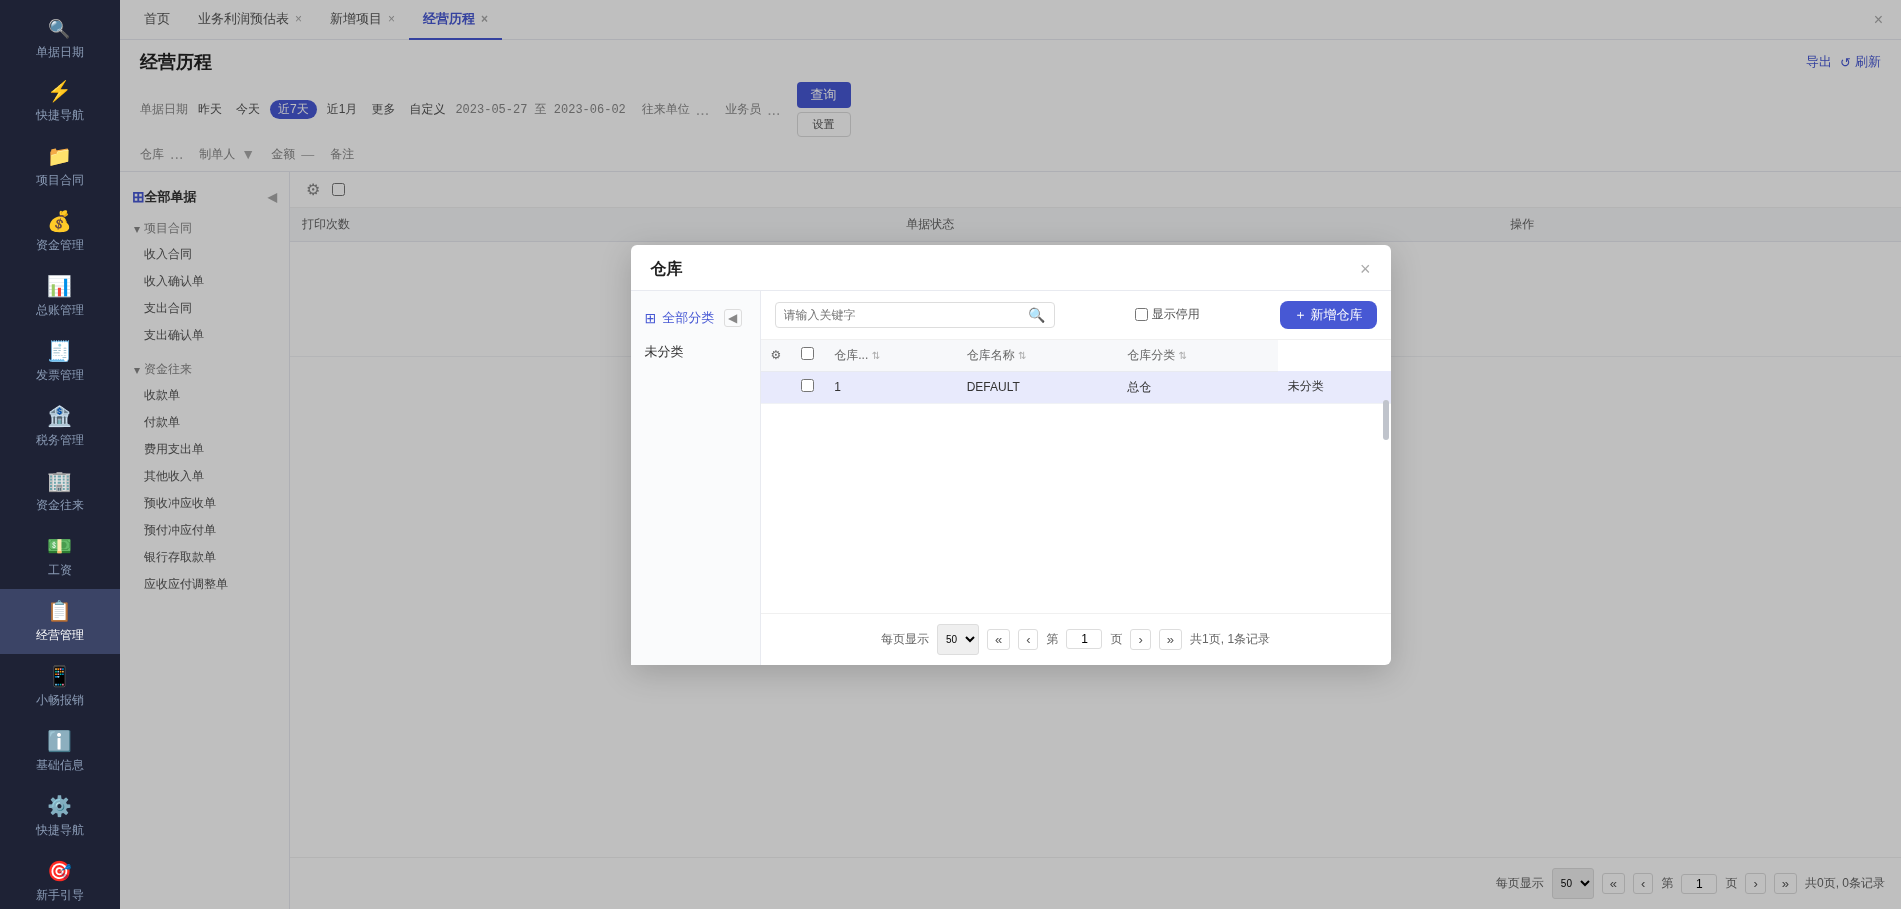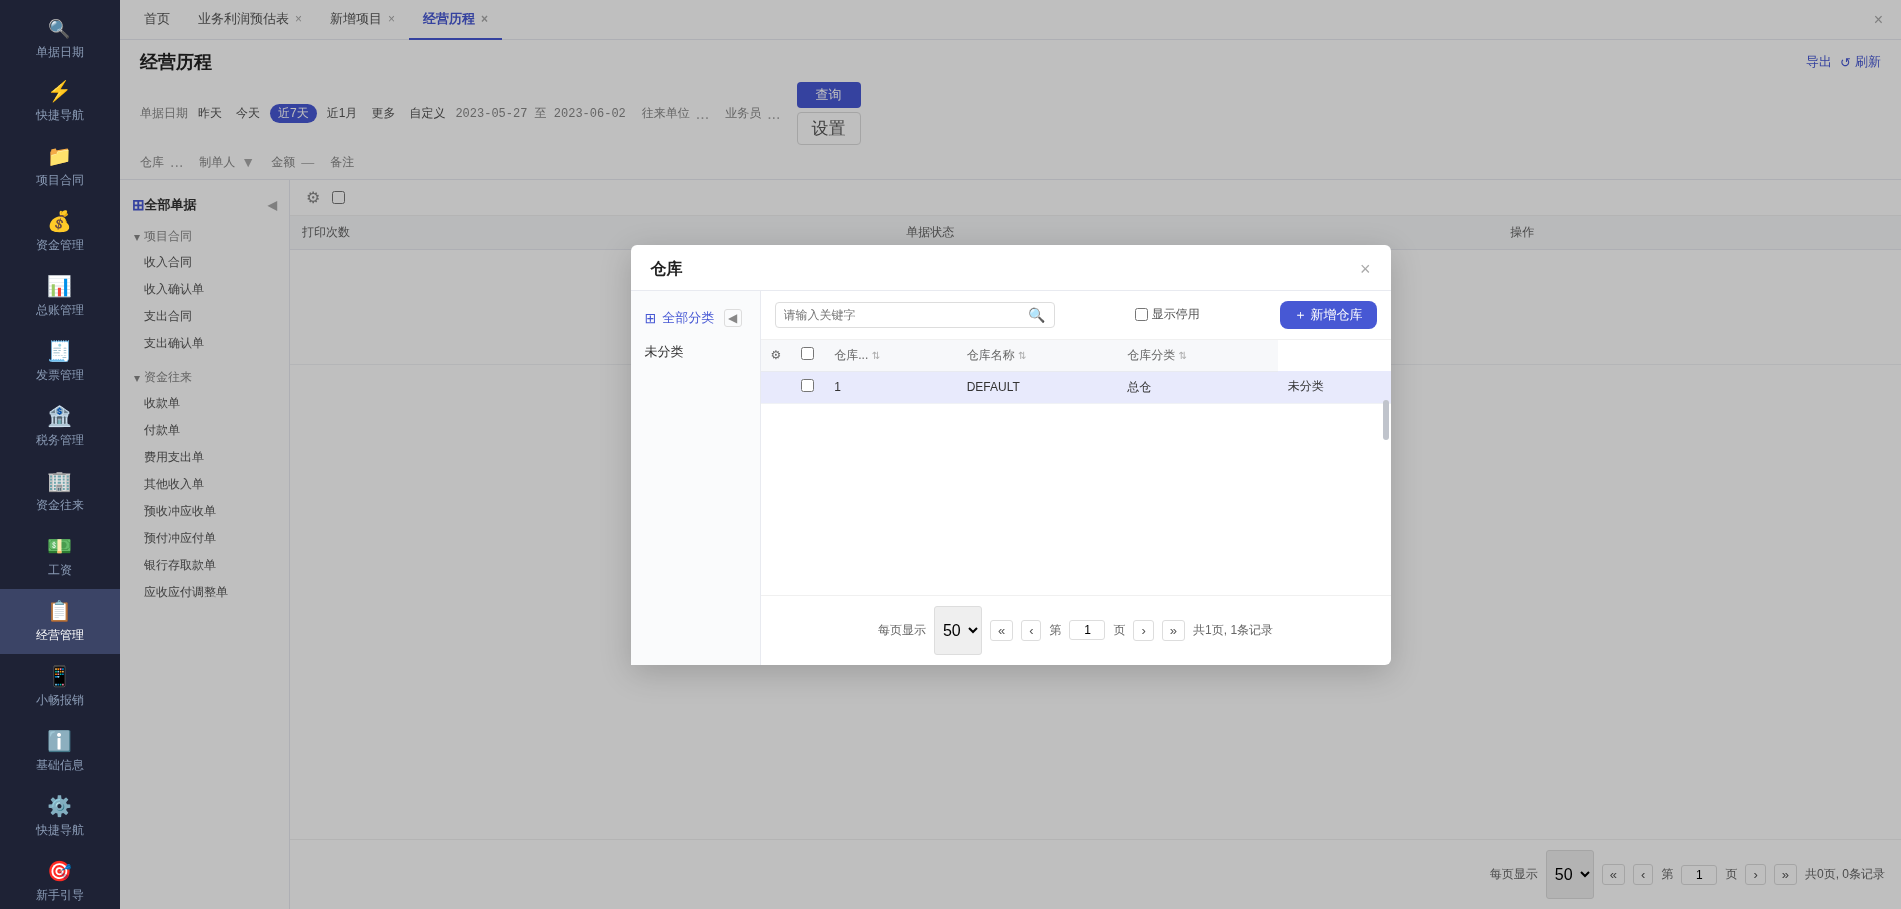--- a/index.html
+++ b/index.html
@@ -163,21 +163,21 @@
       padding: 4px 14px;
       font-size: 13px;
       cursor: pointer;
     }
     .btn-settings {
       background: #fff;
       color: #555;
       border: 1px solid #ddd;
       border-radius: 4px;
       padding: 4px 14px;
-      font-size: 17px;
+      font-size: 11px;
       cursor: pointer;
     }
     .second-filter-row {
       display: flex;
       align-items: center;
       gap: 16px;
       padding-bottom: 8px;
       font-size: 13px;
       color: #555;
     }
@@ -284,22 +284,22 @@
       justify-content: flex-end;
       padding: 10px 16px;
       border-top: 1px solid #f0f0f0;
       font-size: 12px;
       color: #666;
       gap: 8px;
     }
     .page-size-select {
       border: 1px solid #ddd;
       border-radius: 3px;
-      font-size: 16px;
-      padding: 14px 4px;
+      font-size: 10px;
+      padding: 8px 4px;
     }
     .page-btn {
       border: 1px solid #ddd;
       background: #fff;
       border-radius: 3px;
       padding: 2px 7px;
       cursor: pointer;
       color: #555;
       font-size: 13px;
     }

